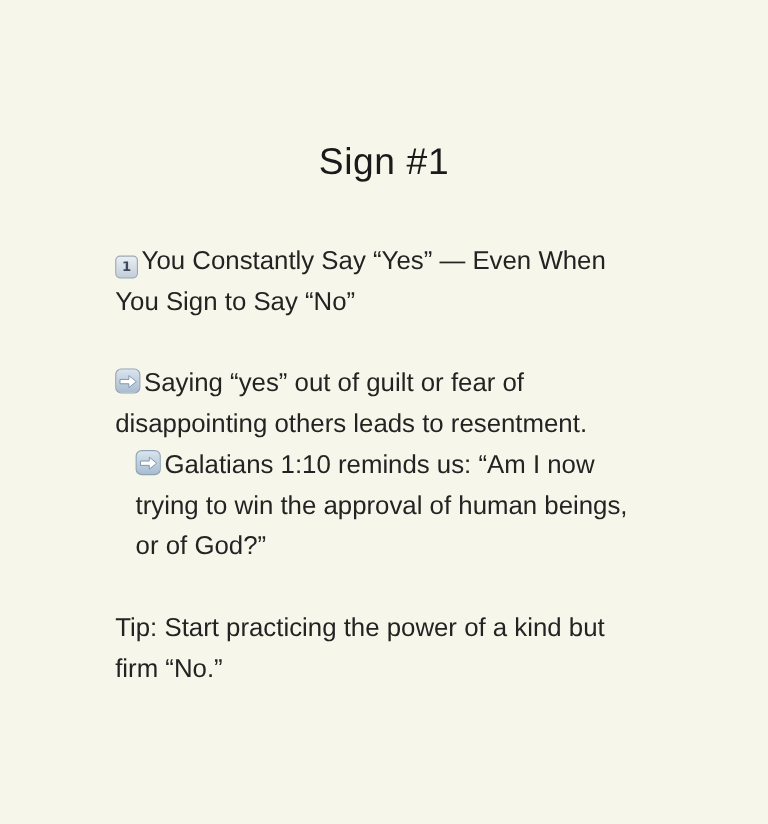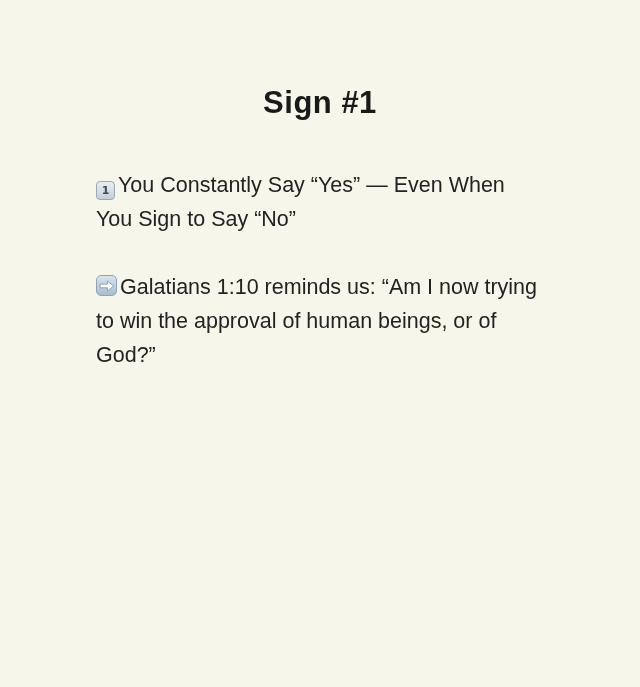--- a/index.html
+++ b/index.html
@@ -17,24 +17,24 @@
   .page {
     position: relative;
     width: 640px;
     height: 687px;
     box-sizing: border-box;
     padding: 0 96px;
   }
   .title {
     text-align: center;
     font-size: 31px;
-    font-weight: 700;
+    font-weight: 400;
     letter-spacing: 0.5px;
     margin: 0;
-    padding-top: 85px;
+    padding-top: 117px;
     color: #1a1a1a;
   }
   .body-block {
     margin-top: 47px;
     font-size: 21.5px;
     line-height: 34px;
     color: #232323;
   }
   .para {
     margin: 0;
@@ -94,26 +94,34 @@
   <h1 class="title">Sign #1</h1>
 
   <div class="body-block">
 
     <p class="para">
       <span class="emoji keycap">1</span><span>You Constantly Say “Yes” — Even When You Sign to Say “No”</span>
     </p>
 
     <div class="spacer"></div>
 
+    <p class="para">
+      <span class="emoji arrowbox">
+        <svg width="16" height="14" viewBox="0 0 16 14" aria-hidden="true">
+          <path d="M1 5.2 H8.4 V2 L14.6 7 L8.4 12 V8.8 H1 Z" fill="#ffffff" stroke="#7c93a8" stroke-width="0.8"></path>
+        </svg>
+      </span><span>Saying “yes” out of guilt or fear of disappointing others leads to resentment.</span>
+    </p>
 
     <p class="para">
       <span class="emoji arrowbox">
         <svg width="16" height="14" viewBox="0 0 16 14" aria-hidden="true">
           <path d="M1 5.2 H8.4 V2 L14.6 7 L8.4 12 V8.8 H1 Z" fill="#ffffff" stroke="#7c93a8" stroke-width="0.8"></path>
         </svg>
       </span><span>Galatians 1:10 reminds us: “Am I now trying to win the approval of human beings, or of God?”</span>
     </p>
 
     <div class="spacer"></div>
 
+    <p class="tip">Tip: Start practicing the power of a kind but firm “No.”</p>
 
   </div>
 </div>
 
 </body></html>

